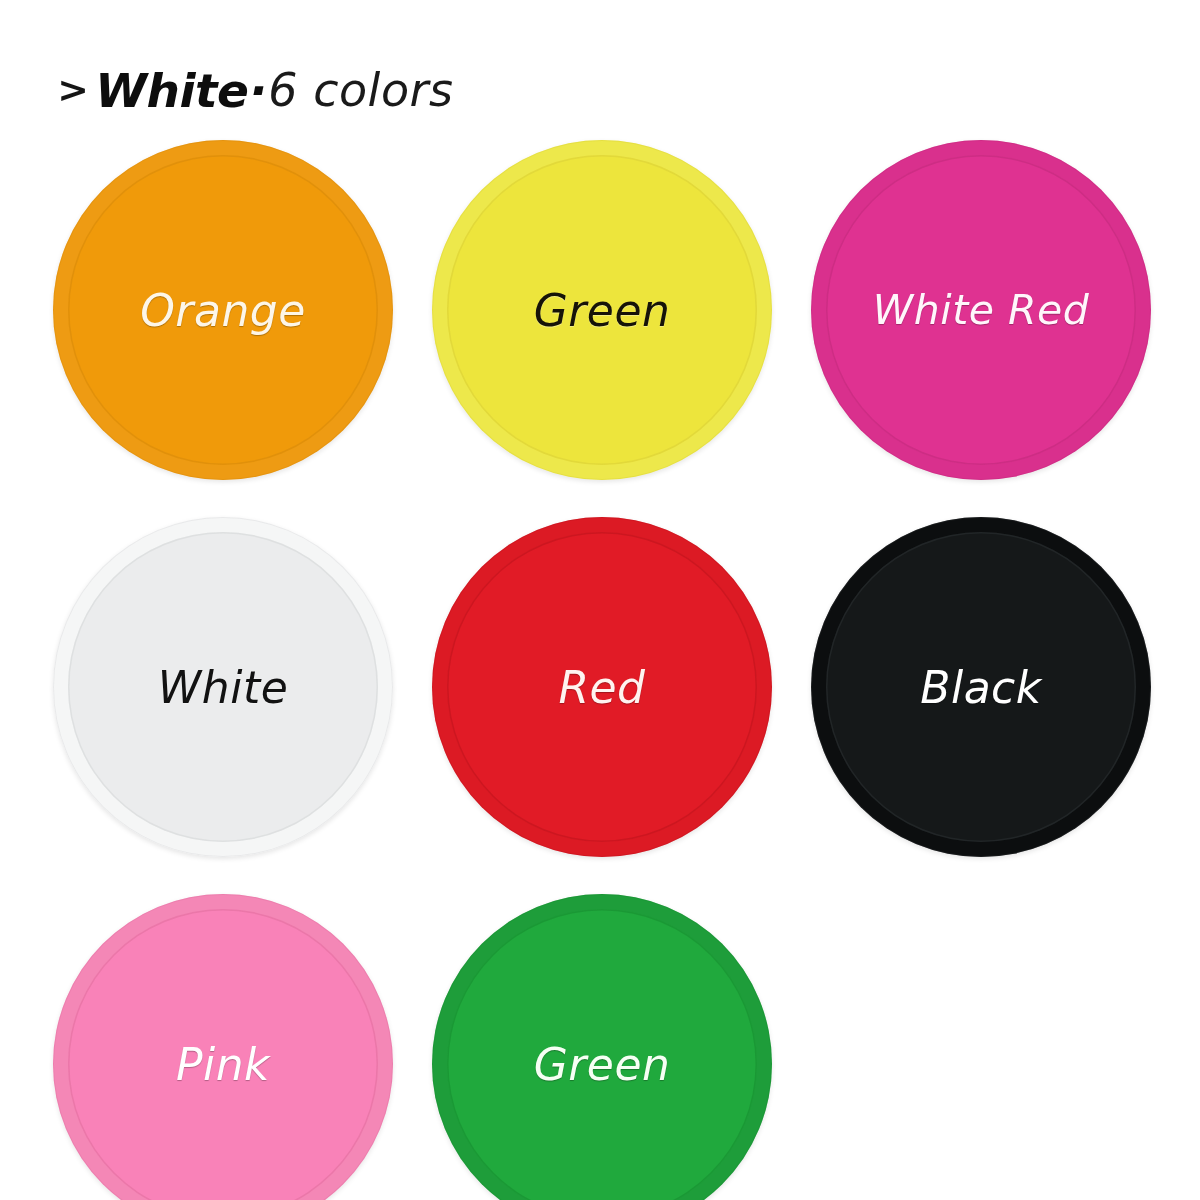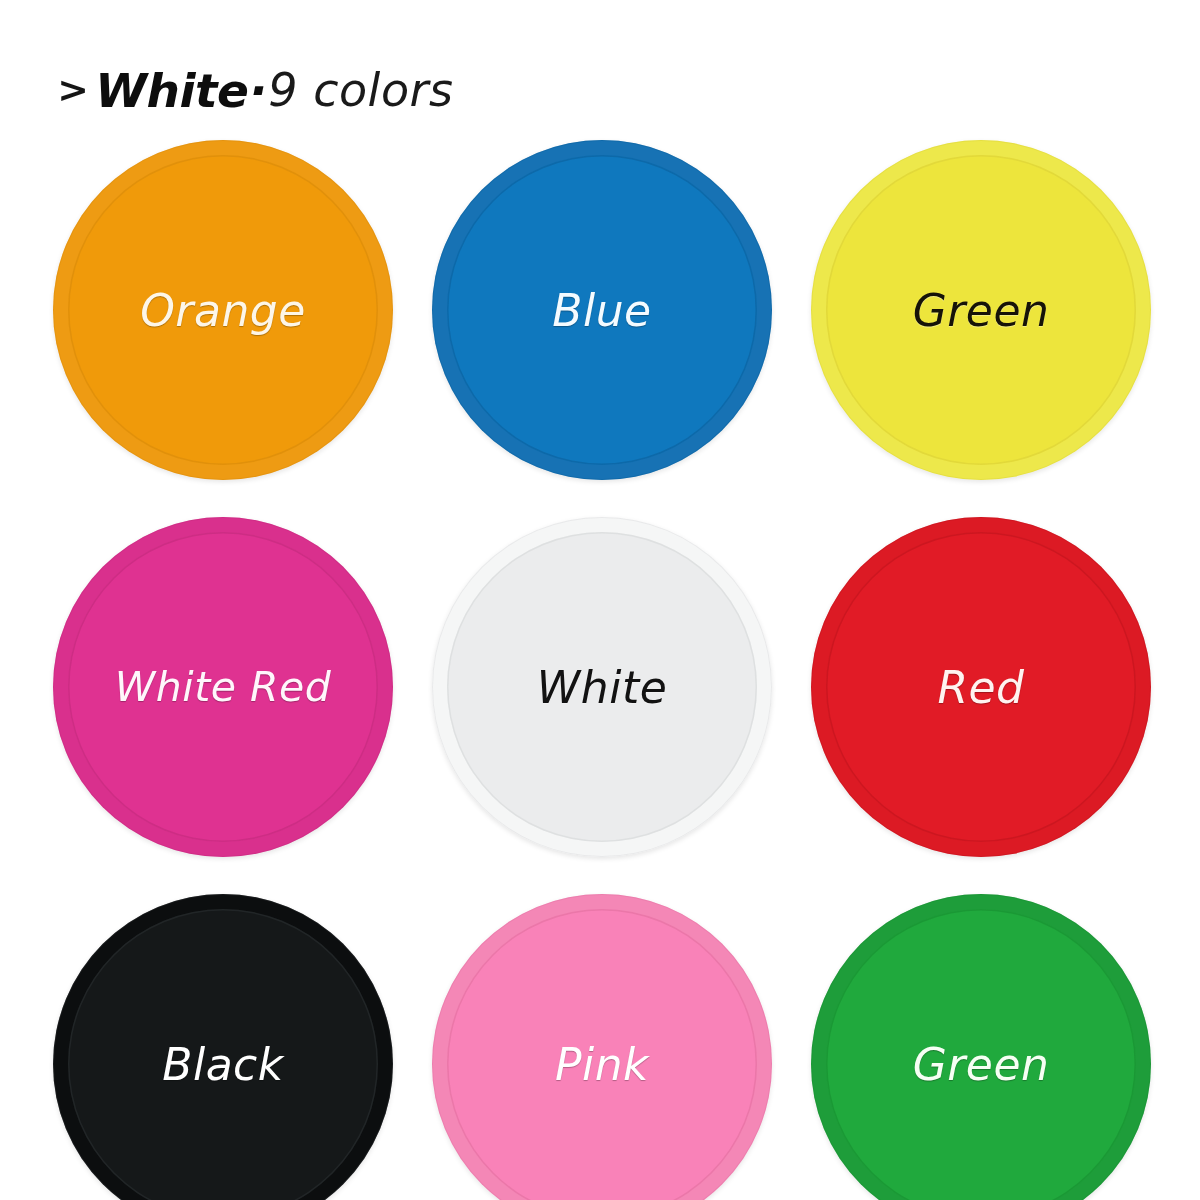--- a/index.html
+++ b/index.html
@@ -141,42 +141,34 @@
 </style>
 </head>
 <body style="background: rgb(255, 255, 255);">
 
 <div id="canvas" style="background: rgb(255, 255, 255);">
 
   <div class="header">
     <span class="header-chevron">&gt;</span>
     <span class="header-strong">White</span>
     <span class="header-dot">·</span>
-    <span class="header-light">9 colors</span>
+    <span class="header-light">6 colors</span>
   </div>
 
   <div class="grid">
 
     <div class="cell">
       <div class="swatch" style="background: radial-gradient(circle, rgb(238, 155, 19) 0px, rgb(238, 155, 19) 88%, rgb(251, 194, 99) 93%, rgb(238, 155, 19) 100%); box-shadow: rgba(215, 138, 12, 0.4) 0px 0px 0px 1px inset, rgba(0, 0, 0, 0.1) 0px 2px 5px;">
         <div class="face" style="background: radial-gradient(circle at 46% 40%, rgb(240, 154, 10) 0px, rgb(240, 154, 10) 70%, rgb(240, 154, 10) 88%, rgb(215, 138, 12) 100%); box-shadow: rgba(215, 138, 12, 0.6) 0px 0px 0px 1.5px inset;"></div>
         <div class="gloss" style="background: radial-gradient(circle, rgba(255, 255, 255, 0) 0px, rgba(255, 255, 255, 0) 86%, rgba(251, 194, 99, 0.9) 92%, rgba(255, 255, 255, 0) 99%); clip-path: polygon(0% 28%, 46% 100%, 0% 100%);"></div>
         <div class="gloss" style="background: radial-gradient(circle, rgba(255, 255, 255, 0) 0px, rgba(255, 255, 255, 0) 87%, rgba(251, 194, 99, 0.8) 93%, rgba(255, 255, 255, 0) 100%); clip-path: polygon(6% 0%, 62% 0%, 0% 58%);"></div>
           <span class="label" style="color: rgb(253, 246, 232); text-shadow: rgba(0, 0, 0, 0.28) 0px 1px 1px;">Orange</span>
       </div>
     </div>
 
-    <div class="cell">
-      <div class="swatch" style="background: radial-gradient(circle, rgb(23, 114, 180) 0px, rgb(23, 114, 180) 88%, rgb(230, 241, 250) 93%, rgb(23, 114, 180) 100%); box-shadow: rgba(11, 95, 155, 0.4) 0px 0px 0px 1px inset, rgba(0, 0, 0, 0.1) 0px 2px 5px;">
-        <div class="face" style="background: radial-gradient(circle at 46% 40%, rgb(15, 120, 190) 0px, rgb(15, 120, 190) 70%, rgb(15, 120, 190) 88%, rgb(11, 95, 155) 100%); box-shadow: rgba(11, 95, 155, 0.6) 0px 0px 0px 1.5px inset;"></div>
-        <div class="gloss" style="background: radial-gradient(circle, rgba(255, 255, 255, 0) 0px, rgba(255, 255, 255, 0) 86%, rgba(230, 241, 250, 0.9) 92%, rgba(255, 255, 255, 0) 99%); clip-path: polygon(0% 28%, 46% 100%, 0% 100%);"></div>
-        <div class="gloss" style="background: radial-gradient(circle, rgba(255, 255, 255, 0) 0px, rgba(255, 255, 255, 0) 87%, rgba(230, 241, 250, 0.8) 93%, rgba(255, 255, 255, 0) 100%); clip-path: polygon(6% 0%, 62% 0%, 0% 58%);"></div>
-          <span class="label" style="color: rgb(244, 251, 255); text-shadow: rgba(0, 0, 0, 0.28) 0px 1px 1px;">Blue</span>
-      </div>
-    </div>
 
     <div class="cell">
       <div class="swatch" style="background: radial-gradient(circle, rgb(237, 232, 75) 0px, rgb(237, 232, 75) 88%, rgb(252, 251, 226) 93%, rgb(237, 232, 75) 100%); box-shadow: rgba(218, 209, 56, 0.4) 0px 0px 0px 1px inset, rgba(0, 0, 0, 0.1) 0px 2px 5px;">
         <div class="face" style="background: radial-gradient(circle at 46% 40%, rgb(237, 229, 60) 0px, rgb(237, 229, 60) 70%, rgb(237, 229, 60) 88%, rgb(218, 209, 56) 100%); box-shadow: rgba(218, 209, 56, 0.6) 0px 0px 0px 1.5px inset;"></div>
         <div class="gloss" style="background: radial-gradient(circle, rgba(255, 255, 255, 0) 0px, rgba(255, 255, 255, 0) 86%, rgba(252, 251, 226, 0.9) 92%, rgba(255, 255, 255, 0) 99%); clip-path: polygon(0% 28%, 46% 100%, 0% 100%);"></div>
         <div class="gloss" style="background: radial-gradient(circle, rgba(255, 255, 255, 0) 0px, rgba(255, 255, 255, 0) 87%, rgba(252, 251, 226, 0.8) 93%, rgba(255, 255, 255, 0) 100%); clip-path: polygon(6% 0%, 62% 0%, 0% 58%);"></div>
           <span class="label" style="color: rgb(22, 19, 8); text-shadow: rgba(255, 255, 255, 0.35) 0px 1px 0px;">Green</span>
       </div>
     </div>
 

